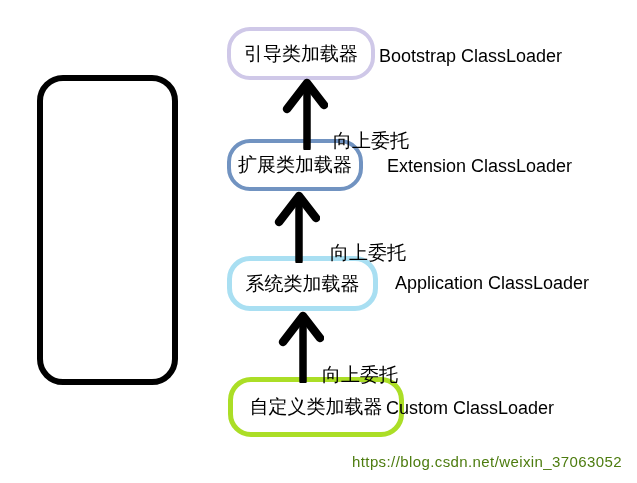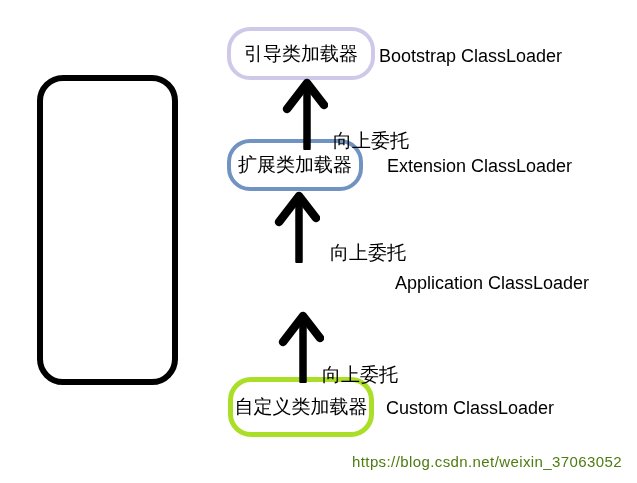--- a/index.html
+++ b/index.html
@@ -44,21 +44,21 @@
     display: flex;
     align-items: center;
     justify-content: center;
     font-size: 19px;
     white-space: nowrap;
     border-radius: 23px;
   }
   .b0 { left: 227px; top: 27px;  width: 148px; height: 53px; border: 4px solid #CFC8E8; }
   .b1 { left: 227px; top: 139px; width: 136px; height: 52px; border: 4px solid #7193C1; }
   .b2 { left: 227px; top: 256px; width: 151px; height: 55px; border: 5px solid #A9DFF2; }
-  .b3 { left: 228px; top: 377px; width: 146px; height: 60px; border: 5px solid #ABDE26; }
+  .b3 { left: 228px; top: 377px; width: 176px; height: 60px; border: 5px solid #ABDE26; }
 
   
   .en-label {
     position: absolute;
     font-size: 18px;
     line-height: 22px;
     white-space: nowrap;
   }
   .en0 { left: 379px; top: 45px; text-align: right; }
   .en1 { left: 387px; top: 155px; }
@@ -100,20 +100,23 @@
 <div class="canvas">
 
   <div class="note-border"></div>
 
   <div class="loader-box b0" style="border-color: rgb(207, 200, 232);">
     <span>引导类加载器</span>
   </div>
   <div class="loader-box b1" style="border-color: rgb(113, 147, 193);">
     <span>扩展类加载器</span>
   </div>
+  <div class="loader-box b2" style="border-color: rgb(169, 223, 242);">
+    <span>系统类加载器</span>
+  </div>
   <div class="loader-box b3" style="border-color: rgb(171, 222, 38);">
     <span>自定义类加载器</span>
   </div>
 
   <div class="en-label en0">Bootstrap ClassLoader</div>
   <div class="en-label en1">Extension ClassLoader</div>
   <div class="en-label en2">Application ClassLoader</div>
   <div class="en-label en3">Custom ClassLoader</div>
 
   <svg class="arrow a0" viewBox="0 0 48 74" xmlns="http://www.w3.org/2000/svg">

